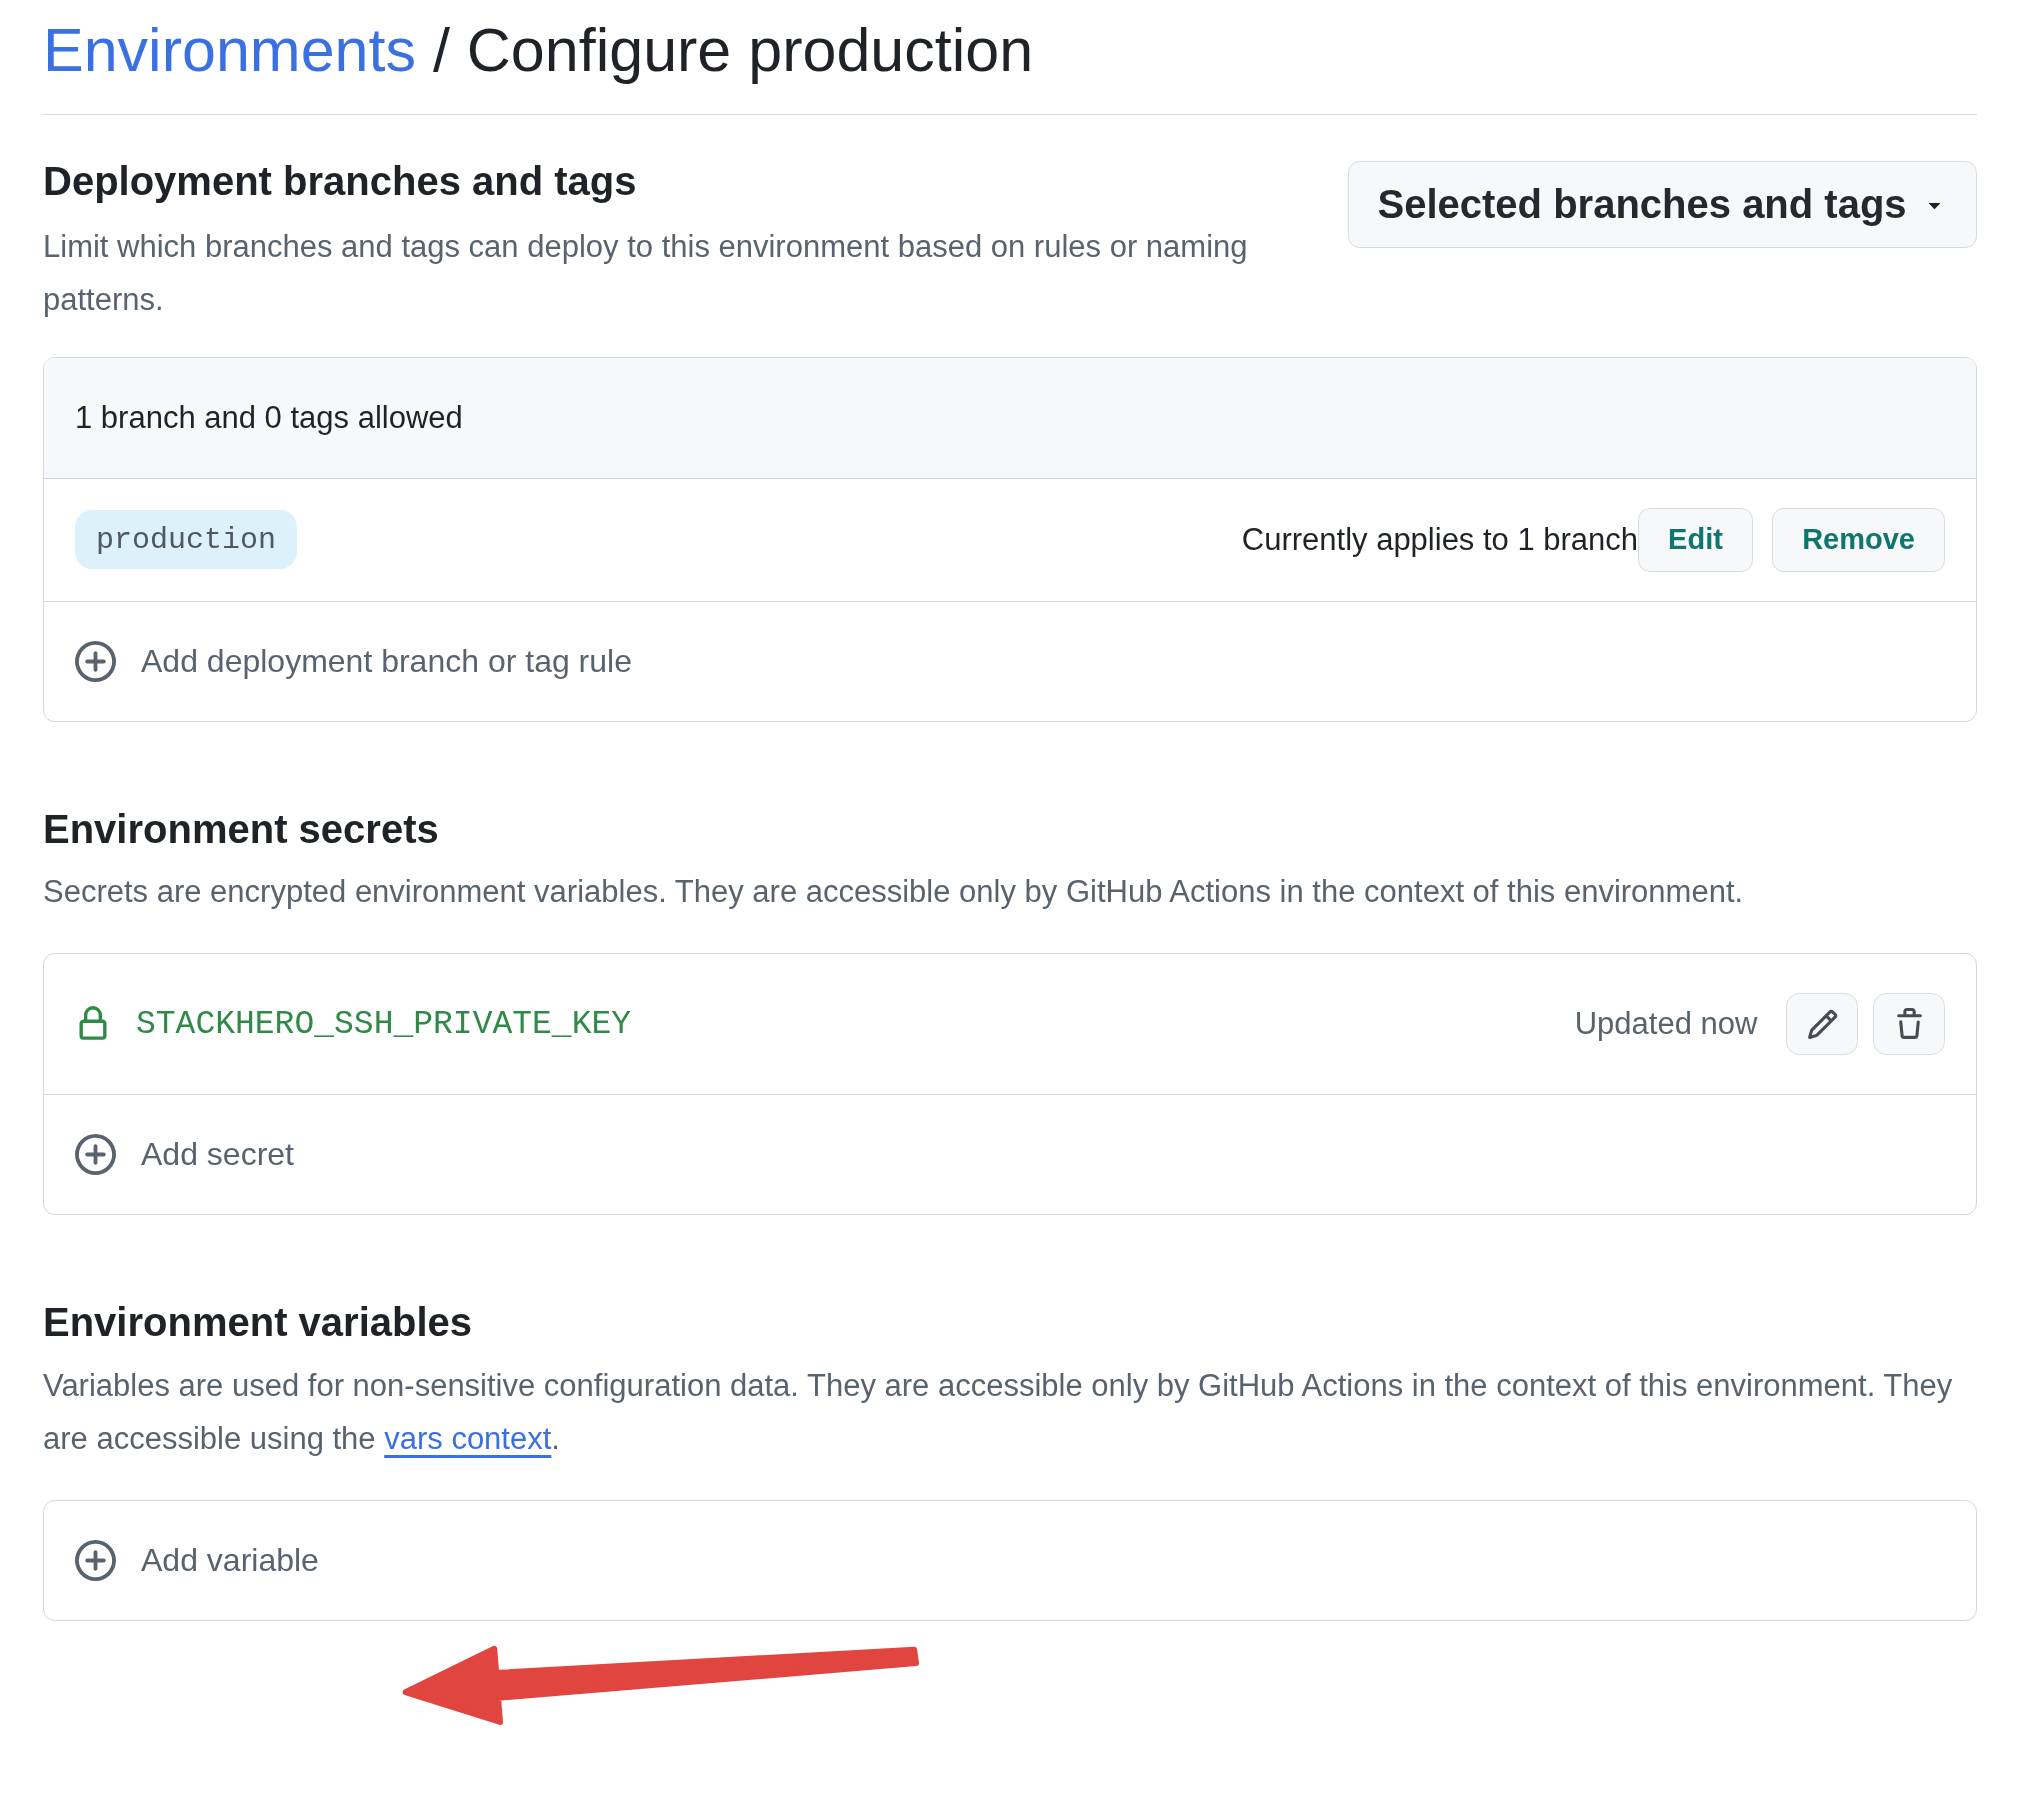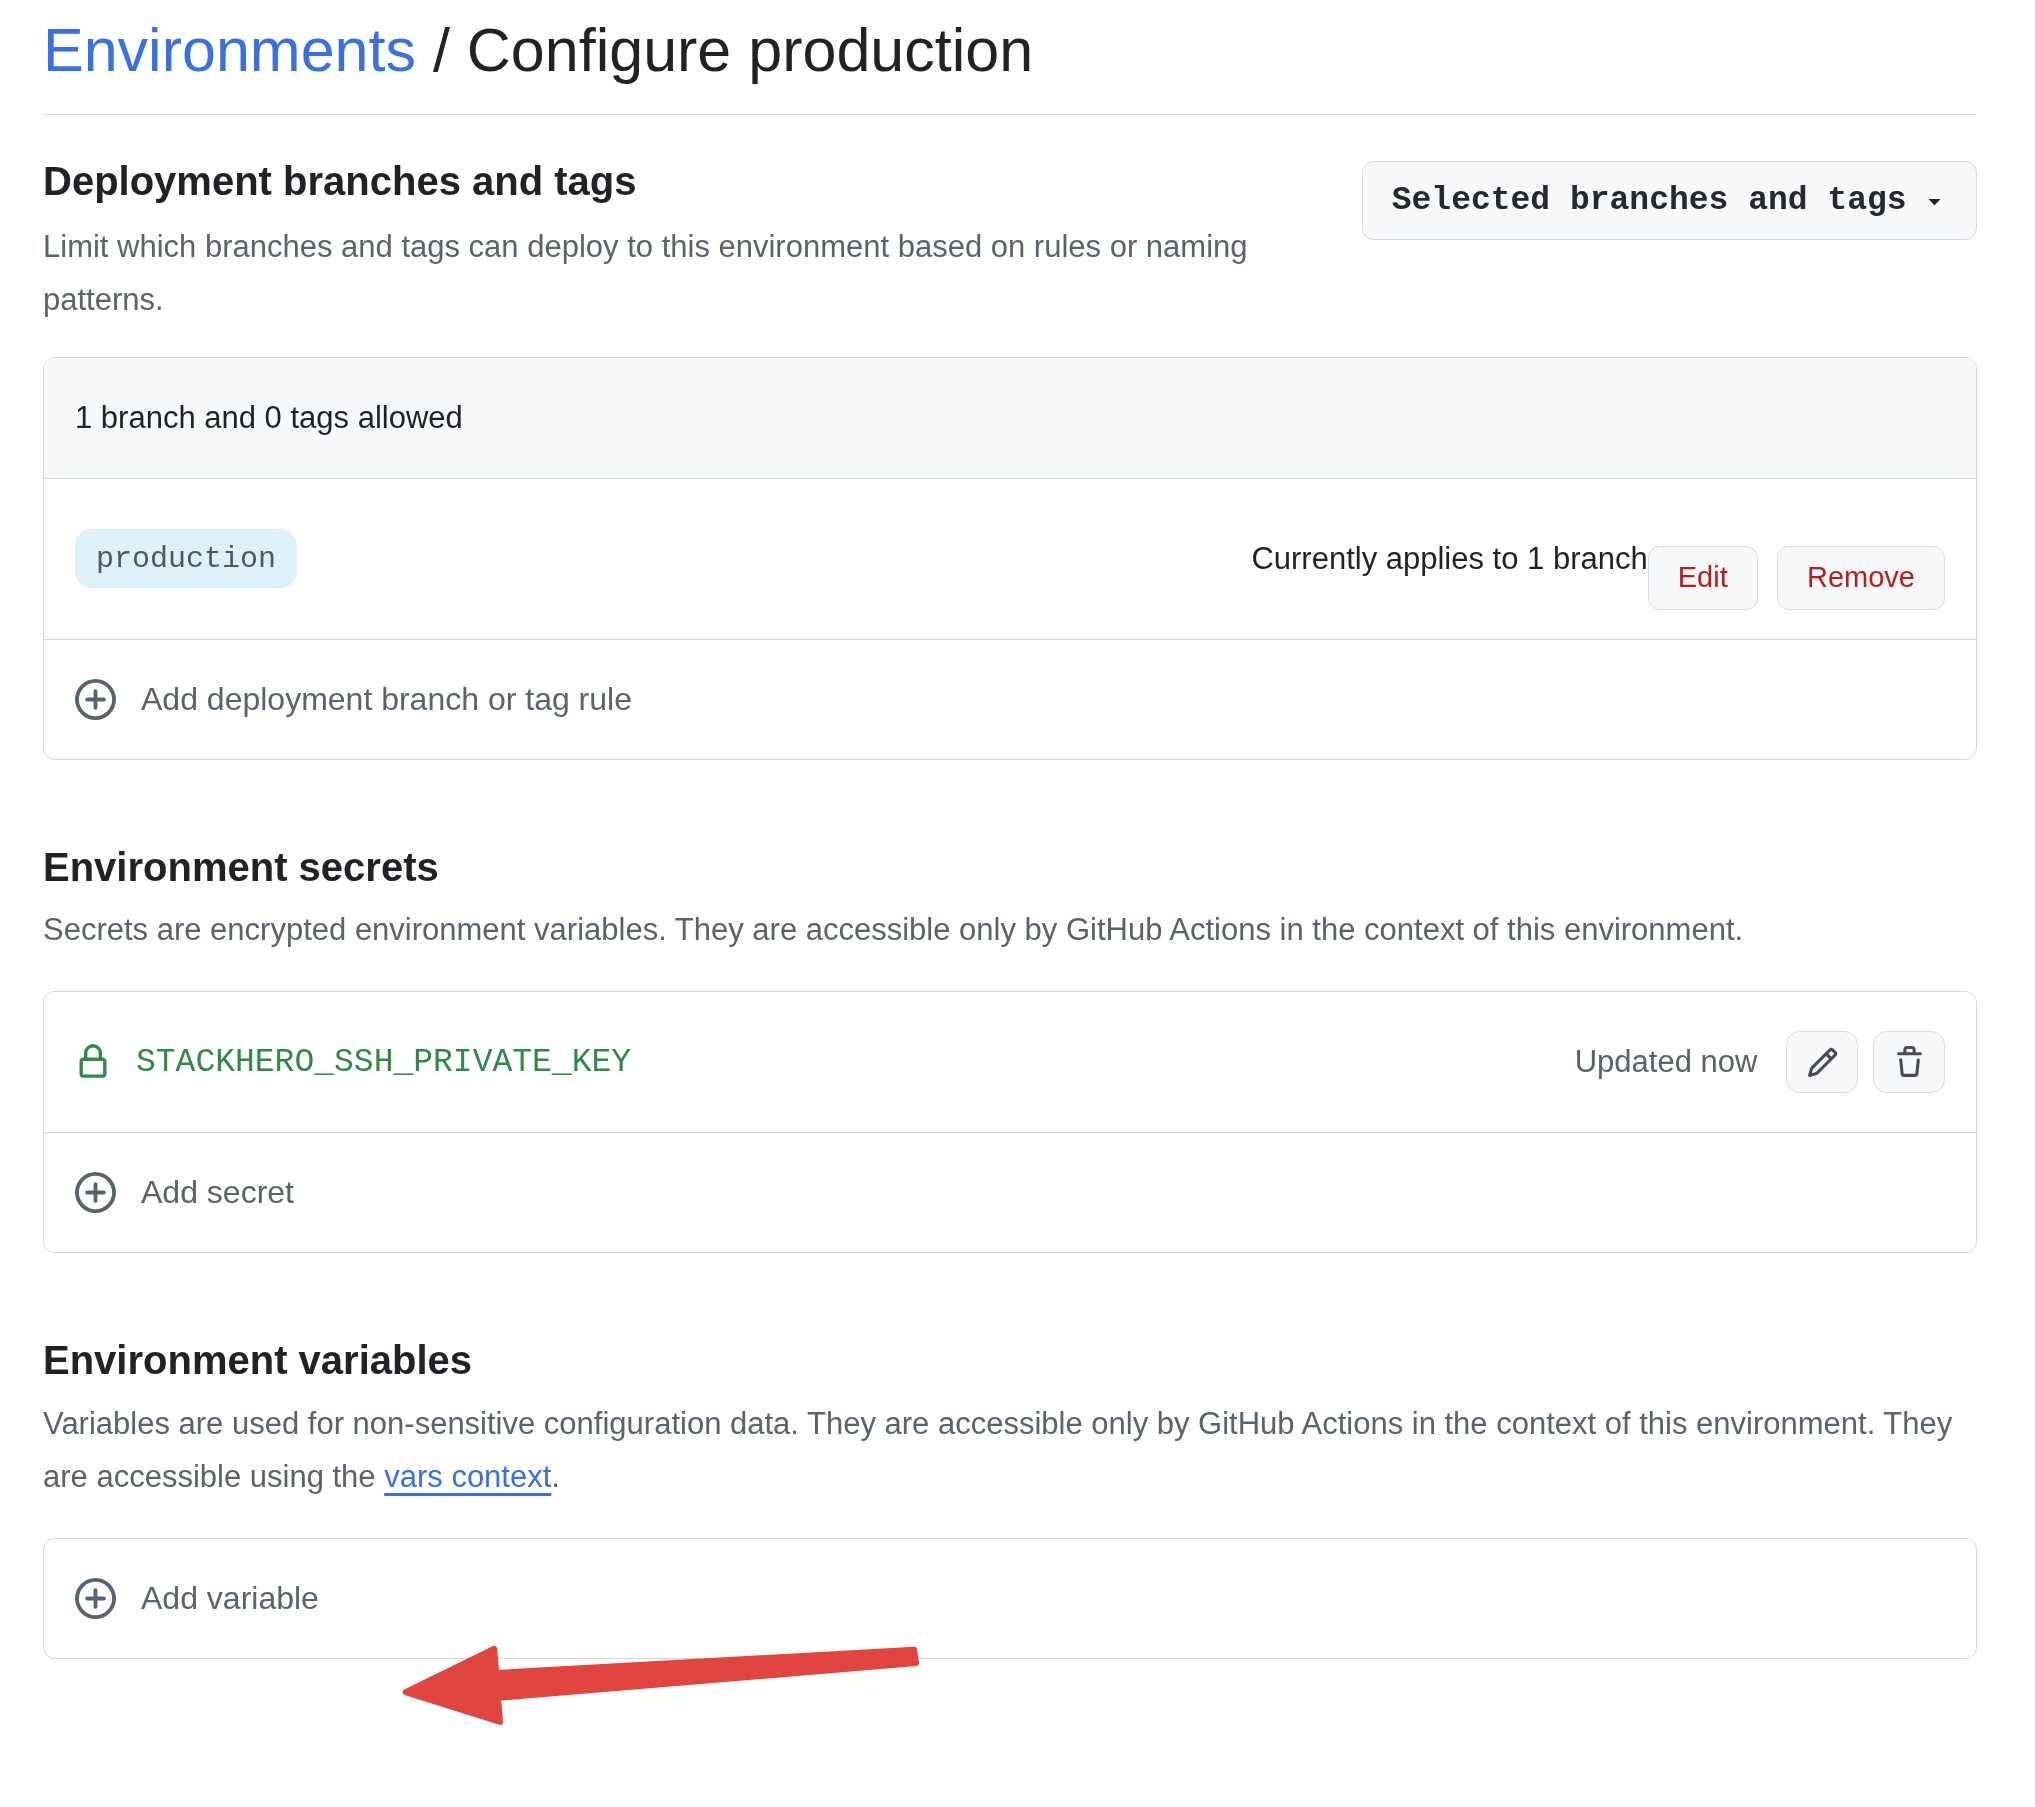--- a/index.html
+++ b/index.html
@@ -17,43 +17,43 @@
   .rule-hr { border:none; border-top:1.9px solid #d8dee4; margin:0 0 44px 0; }
 
   .section-head { display:flex; justify-content:space-between; align-items:flex-start; }
   .section-title { font-size:40px; font-weight:700; margin:0 0 15.4px 0; color:#1f2328; }
   .section-desc { font-size:31px; line-height:53px; color:#59636e; margin:0; }
   .desc-narrow { max-width:1323px; }
 
   .dropdown-btn {
     display:inline-flex; align-items:center; gap:15.4px; margin-top:1.9px; flex:none;
     background:#f6f8fa; border:1.9px solid #d6dbe0; border-radius:11.6px;
-    padding:20px 29px; font-size:33px; font-weight:600; color:#25292e;
-    font-family:Liberation Mono, monospace; cursor:pointer;
+    padding:20px 29px; font-size:40px; font-weight:600; color:#25292e;
+    font-family:Liberation Sans, sans-serif; cursor:pointer;
   }
 
   .box { border:1.9px solid #d0d7de; border-radius:11.6px; background:#fff; }
   .box-header {
     background:#f6f8fa; border-bottom:1.9px solid #d0d7de; border-radius:9.7px 9.7px 0 0;
     padding:42px 31px; font-weight:400; font-size:31px; color:#1f2328;
   }
   .row { display:flex; align-items:center; padding:29px 31px; border-bottom:1.9px solid #d0d7de; }
   .row.last { border-bottom:none; }
 
   .branch-tag {
     font-family:"Liberation Mono","DejaVu Sans Mono",monospace;
     font-size:30px; color:#4f5861; background:#ddf1fb; padding:12.6px 21px; border-radius:17px;
   }
   .spacer { flex:1; }
   .applies { font-size:31px; color:#1f2328; }
 
   .btn {
     background:#f6f8fa; border:1.9px solid #d9dde2; border-radius:11.6px;
-    padding:14.5px 29px; font-size:29px; font-weight:400; color:#b91c1c;
-    font-family:inherit; cursor:pointer;margin-top:38px;
+    padding:14.5px 29px; font-size:29px; font-weight:700; color:#0f766e;
+    font-family:inherit; cursor:pointer;
   }
   .btn + .btn { margin-left:19.3px; }
 
   .add-row { display:flex; align-items:center; gap:25px; padding:39px 31px; cursor:pointer; }
   .add-label { color:#59636e; font-size:32px; }
   .plus-icon { flex:none; display:flex; }
 
   .gap-section { margin-top:85px; }
   .box-margin { margin-top:35px; }
 

